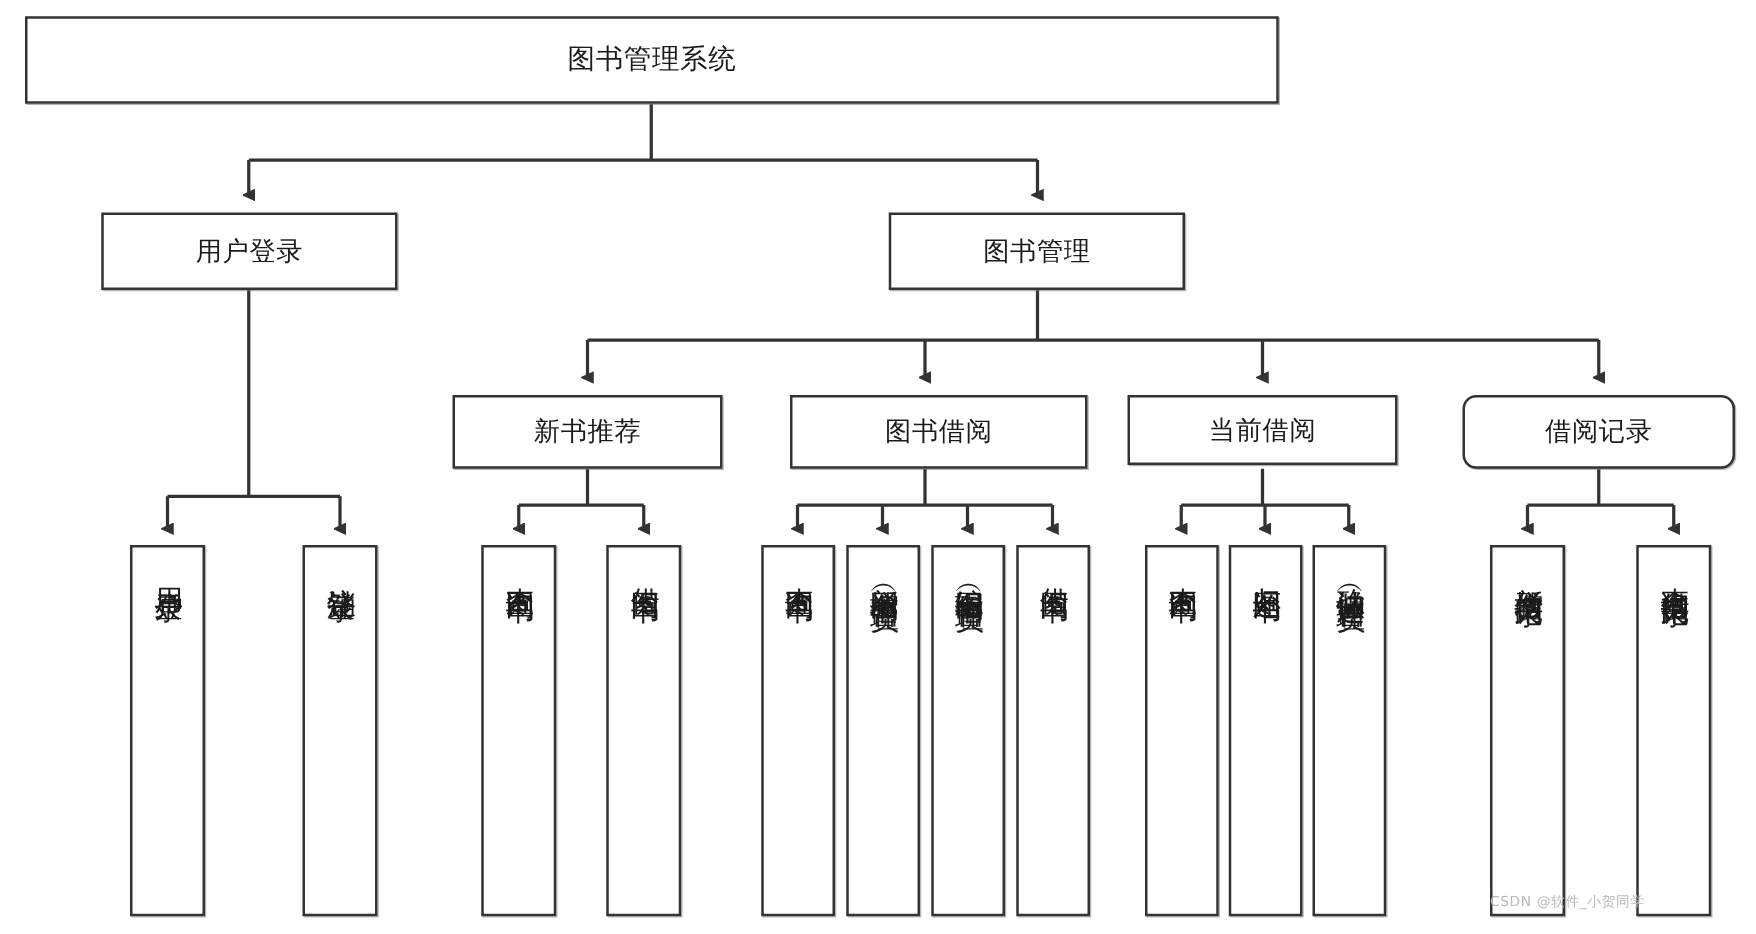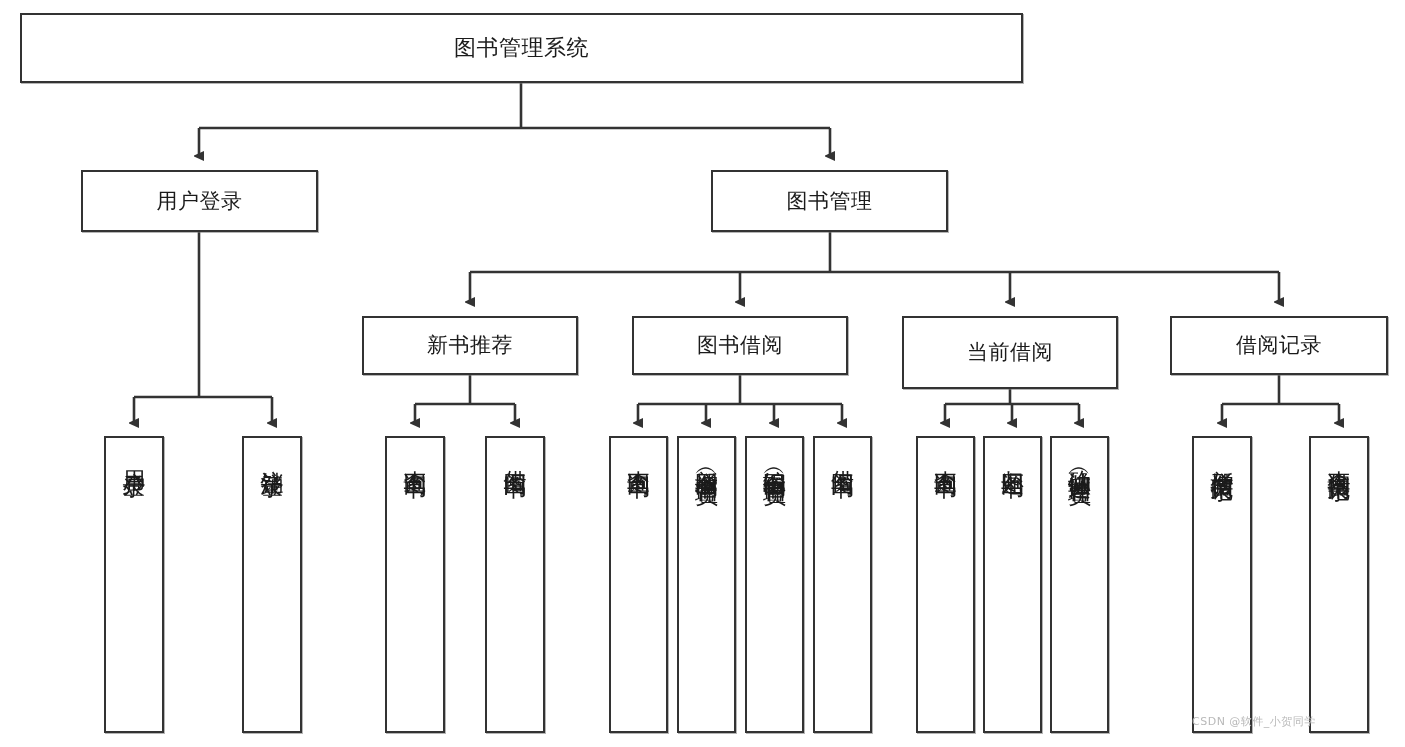--- a/index.html
+++ b/index.html
@@ -145,27 +145,27 @@
   <div class="node horiz" style="left:81px; top:170px; width:237px; height:62px;">
     <span class="label">用户登录</span>
   </div>
   <div class="node horiz" style="left:711px; top:170px; width:237px; height:62px;">
     <span class="label">图书管理</span>
   </div>
 
   <div class="node horiz" style="left:362px; top:316px; width:216px; height:59px;">
     <span class="label">新书推荐</span>
   </div>
-  <div class="node horiz" style="left:632px; top:316px; width:216px; height:59px;">
+  <div class="node horiz" style="left:632px; top:316px; width:238px; height:59px;">
     <span class="label">图书借阅</span>
   </div>
-  <div class="node horiz" style="left:902px; top:316px; width:216px; height:73px;">
+  <div class="node horiz" style="left:902px; top:316px; width:216px; height:56px;">
     <span class="label">当前借阅</span>
   </div>
-  <div class="node horiz" style="left:1170px; top:316px; width:218px; height:59px;">
+  <div class="node horiz" style="left:1170px; top:316px; width:218px; height:59px;border-radius:11px;">
     <span class="label">借阅记录</span>
   </div>
 
   <div class="node vert" style="left:104px; top:436px; width:60px; height:297px;">
     <span class="label">用户登录</span>
   </div>
   <div class="node vert" style="left:242px; top:436px; width:60px; height:297px;">
     <span class="label">注销登录</span>
   </div>
   <div class="node vert" style="left:385px; top:436px; width:60px; height:297px;">

